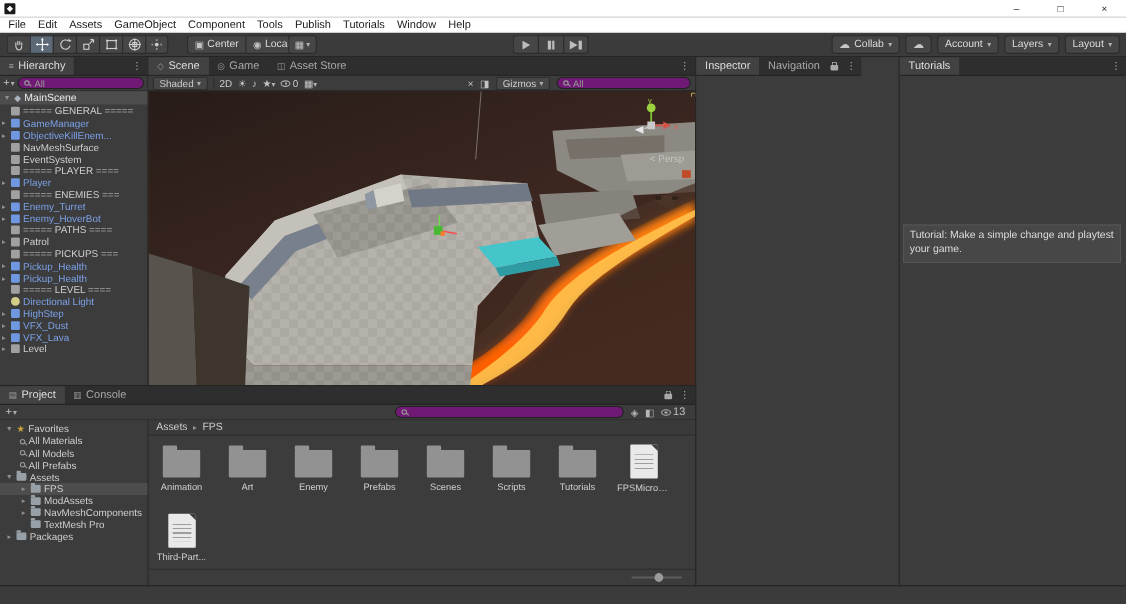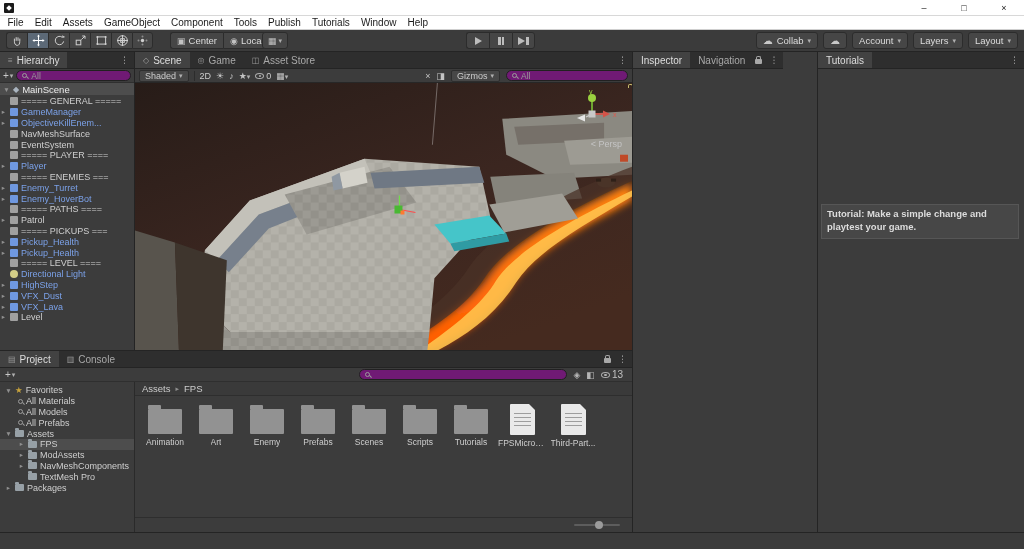--- a/index.html
+++ b/index.html
@@ -88,41 +88,41 @@
   .axis-gizmo { position:absolute; right:10px; top:4px; }
   .vp-lock { position:absolute; right:5px; top:4px; }
   .vp-lock .lock { background:#c5bb6d; }
   .vp-lock .lock::before { border-color:#c5bb6d; }
 
   
   .inspector { position:absolute; left:633px; top:52px; width:185px; height:480px; background:#3c3c3c; border-right:1px solid #242424; display:flex; flex-direction:row; }
   .inspector-body { flex:1; }
   .tutorials { position:absolute; left:818px; top:52px; width:206px; height:480px; background:#3c3c3c; display:flex; flex-direction:column; }
   .tut-body { flex:1; }
-  .tut-box { margin:135px 5px 0 3px; background:#474747; border:1px solid #565656; padding:3px 5px 4px 5px; font-size:9.5px; line-height:1.35; color:#dddddd;font-weight:bold; }
+  .tut-box { margin:135px 5px 0 3px; background:#474747; border:1px solid #565656; padding:3px 5px 4px 5px; font-size:9.5px; line-height:1.35; color:#dddddd; }
 
   
   .project-panel { position:absolute; left:0; top:350px; width:633px; height:182px; background:#3c3c3c; border-right:1px solid #242424; border-top:1px solid #242424; display:flex; flex-direction:column; }
   .p-toolbar { height:14px; display:flex; align-items:center; gap:6px; padding:0 5px; border-bottom:1px solid #2f2f2f; flex:none; }
   .p-toolbar .searchbox { width:208px; margin-left:auto; }
   .p-ico { font-size:9px; color:#b5b5b5; }
   .hidden-count { display:flex; align-items:center; gap:2px; font-size:10px; color:#c0c0c0; margin-right:4px; }
   .p-body { flex:1; display:flex; min-height:0; }
   .p-tree { width:135px; border-right:1px solid #2a2a2a; padding-top:3px; flex:none; }
   .t-row { height:10.8px; display:flex; align-items:center; gap:3px; font-size:9px; color:#cfcfcf; padding-left:5px; white-space:nowrap; }
   .t-row.ind { padding-left:18px; }
   .t-row.selected { background:#4d4d4d; }
   .t-arrow { width:7px; font-size:6.5px; color:#8f8f8f; text-align:center; flex:none; }
   .t-star { color:#c8a33c; font-size:8.5px; }
   .t-folder { width:9px; height:7px; background:#97a0a6; border-radius:1px; position:relative; flex:none; }
   .t-folder::before { content:""; position:absolute; left:0; top:-2px; width:4px; height:2px; background:#97a0a6; border-radius:1px 1px 0 0; }
   .p-content { flex:1; display:flex; flex-direction:column; min-width:0; }
   .breadcrumb { height:14px; background:#3a3a3a; border-bottom:1px solid #2e2e2e; display:flex; align-items:center; gap:5px; font-size:9.5px; color:#cccccc; padding:0 7px; flex:none; }
   .crumb-sep { font-size:7px; color:#8f8f8f; }
-  .grid { flex:1; display:flex; flex-wrap:wrap; align-content:flex-start; padding:7px 6px 0 9px; column-gap:9px; }
+  .grid { flex:1; display:flex; flex-wrap:wrap; align-content:flex-start; padding:7px 6px 0 9px; column-gap:9px;gap:18px; }
   .g-item { width:42px; display:flex; flex-direction:column; align-items:center; gap:3px; }
   .g-folder { width:34px; height:25px; background:#929292; border-radius:1px; position:relative; margin-top:6px; }
   .g-folder::before { content:""; position:absolute; left:0; top:-4px; width:13px; height:4px; background:#929292; border-radius:1px 1px 0 0; }
   .g-file { width:25px; height:31px; background:#e9e9e9; border-radius:1px; position:relative; margin-top:1px; }
   .g-file::before { content:""; position:absolute; right:0; top:0; width:0; height:0; border-style:solid; border-width:0 6px 6px 0; border-color:transparent #3c3c3c transparent transparent; }
   .g-file::after { content:""; position:absolute; left:4px; right:4px; top:9px; height:16px; background:repeating-linear-gradient(to bottom, #9d9d9d 0 1px, transparent 1px 4px); }
   .g-label { font-size:8.5px; color:#cfcfcf; max-width:48px; white-space:nowrap; overflow:hidden; text-overflow:ellipsis; }
   .p-footer { height:15px; border-top:1px solid #2e2e2e; display:flex; align-items:center; justify-content:flex-end; padding:0 12px; flex:none; }
   .zoom-slider { width:46px; height:2px; background:#5d5d5d; border-radius:1px; position:relative; }
   .zoom-handle { position:absolute; left:21px; top:-3px; width:8px; height:8px; border-radius:50%; background:#9b9b9b; }

